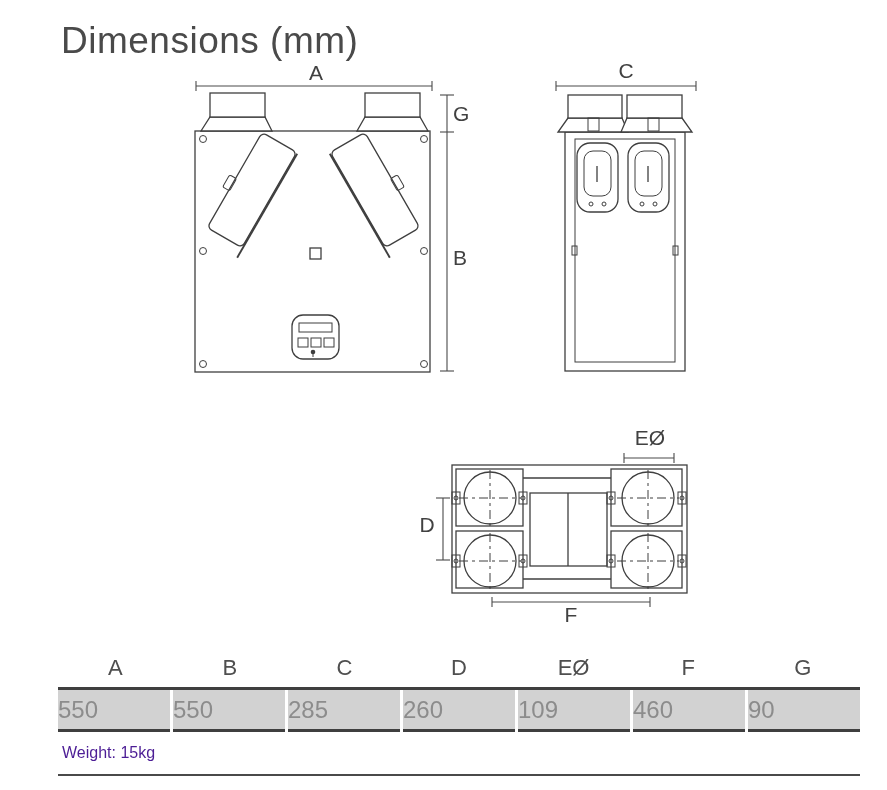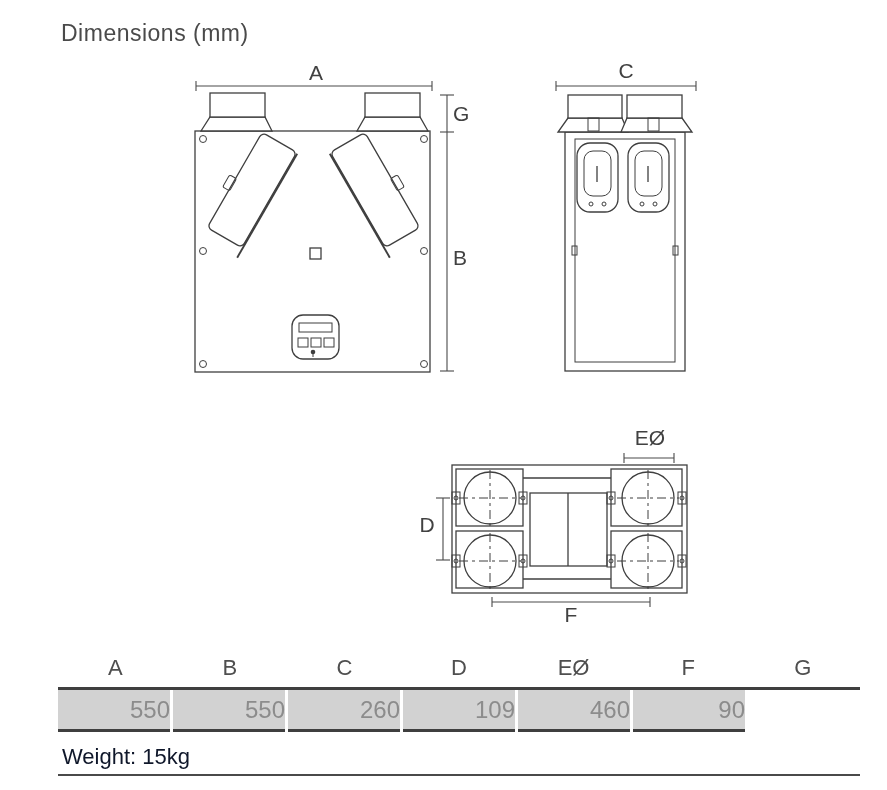--- a/index.html
+++ b/index.html
@@ -2,21 +2,21 @@
 <html><head>
 <meta charset="utf-8">
 <style>
   html,body { margin:0; padding:0; background:#ffffff; }
   .page {
     position:relative; width:887px; height:790px; background:#ffffff;
     font-family:"Liberation Sans", sans-serif; overflow:hidden;
   }
   .title {
     position:absolute; left:61px; top:20px;
-    font-size:23px; font-weight:400; color:#4a4a4a; letter-spacing:0.5px;
+    font-size:37px; font-weight:400; color:#4a4a4a; letter-spacing:0.5px;
   }
   svg.drawings { position:absolute; left:0; top:0; }
   svg .ln  { stroke:#3f3f3f; stroke-width:1.3; fill:none; }
   svg .fw  { stroke:#3f3f3f; stroke-width:1.3; fill:#ffffff; }
   svg .thin{ stroke:#3f3f3f; stroke-width:1; fill:none; }
   svg .rail{ stroke:#3f3f3f; stroke-width:1.9; fill:none; }
   svg .dim { stroke:#4a4a4a; stroke-width:1.1; fill:none; }
   svg .dash{ stroke:#3f3f3f; stroke-width:1; fill:none; stroke-dasharray:9 4 3 4; }
   svg .dot { fill:#3f3f3f; stroke:none; }
   svg text { fill:#414141; font-family:"Liberation Sans",sans-serif; font-size:21px; }
@@ -28,24 +28,24 @@
   .hdr-row .cell {
     text-align:center; line-height:36px; font-size:22px; color:#4f4f4f;
   }
   .top-border { position:absolute; left:58px; top:687px; width:802px; height:3px; background:#3f3f3f; }
   .val-row {
     position:absolute; left:58px; top:690px; width:802px;
     display:grid; grid-template-columns:repeat(7,1fr); gap:3px;
   }
   .val-row .cell {
     background:#d2d2d2; border-bottom:3px solid #3f3f3f;
-    height:39px; line-height:39px; text-align:right;
+    height:39px; line-height:39px; text-align:left;
     font-size:24px; color:#8c8c8c;
   }
-  .weight { position:absolute; left:62px; top:744px; font-size:22px; color:#0f172a; }
+  .weight { position:absolute; left:62px; top:744px; font-size:16px; color:#4c1d95; }
   .bottom-rule { position:absolute; left:58px; top:774px; width:802px; height:2px; background:#4a4a4a; }
 </style>
 </head>
 <body>
 
 <div class="page">
 
   <div class="title">Dimensions (mm)</div>
 
   <svg class="drawings" width="887" height="640" viewBox="0 0 887 640">
@@ -239,20 +239,21 @@
     <div class="cell">EØ</div>
     <div class="cell">F</div>
     <div class="cell">G</div>
   </div>
 
   <div class="top-border"></div>
 
   <div class="val-row">
     <div class="cell">550</div>
     <div class="cell">550</div>
+    <div class="cell">285</div>
     <div class="cell">260</div>
     <div class="cell">109</div>
     <div class="cell">460</div>
     <div class="cell">90</div>
   </div>
 
   <div class="weight">Weight: 15kg</div>
 
   <div class="bottom-rule"></div>
 

